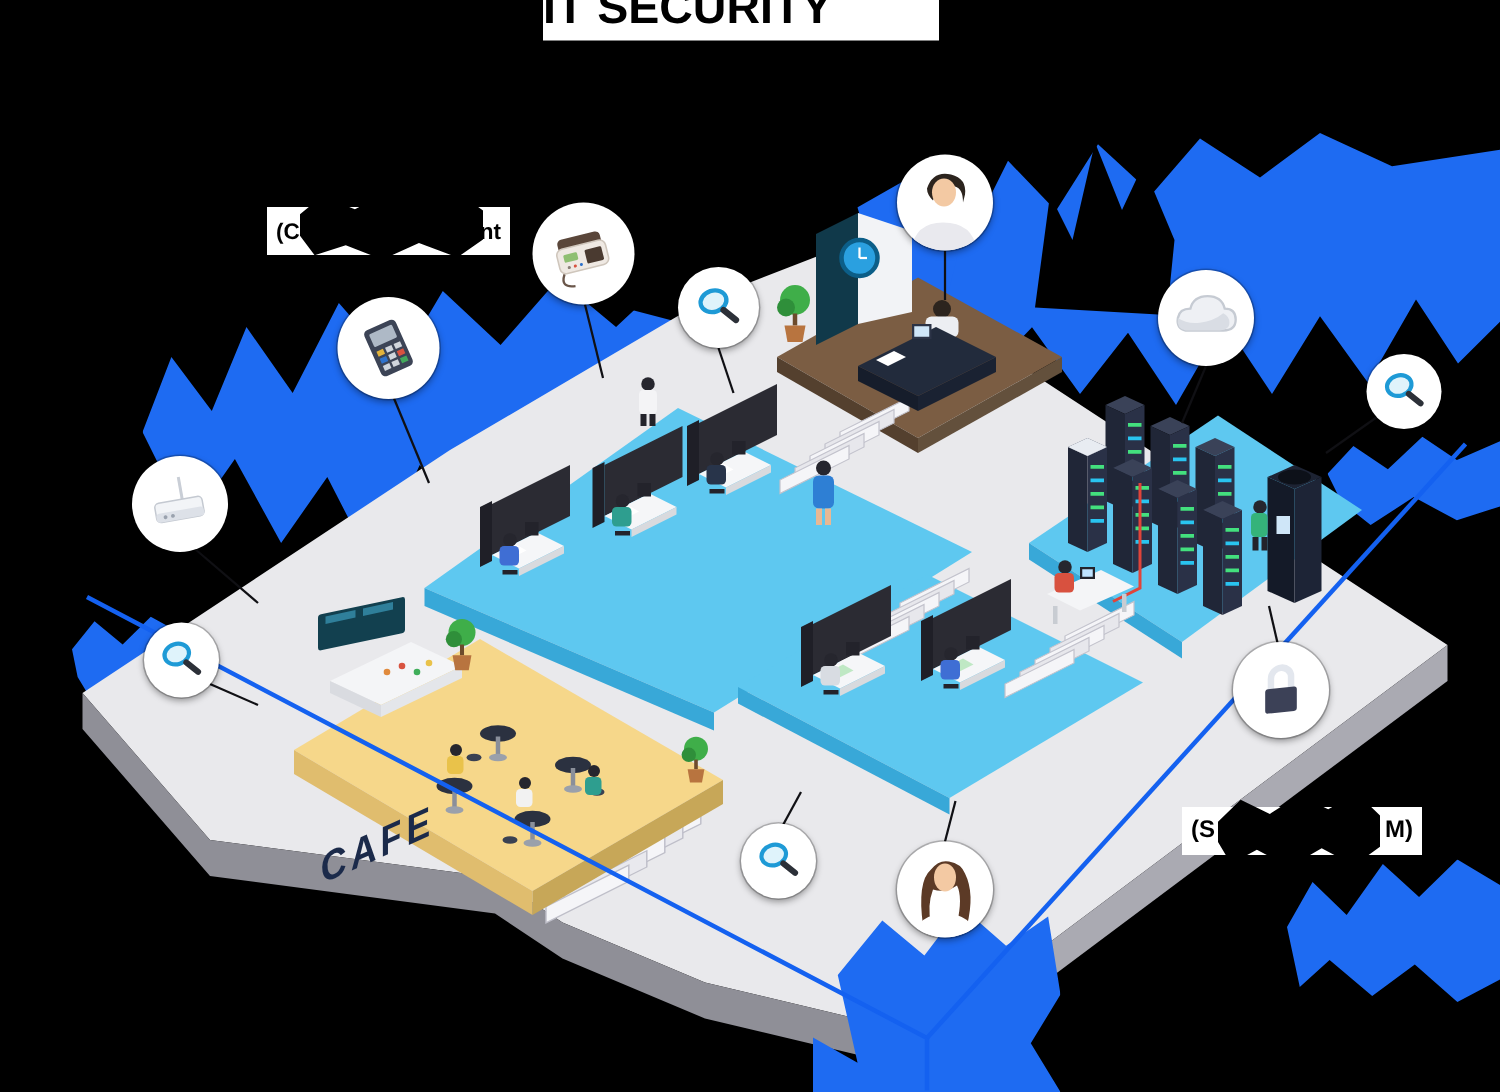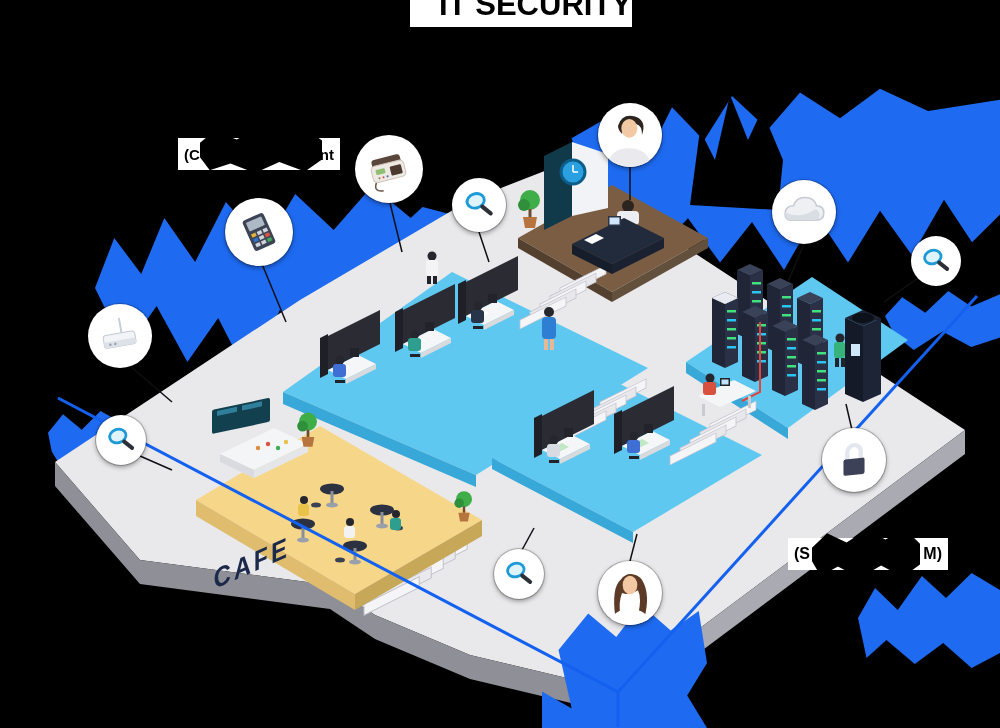--- a/index.html
+++ b/index.html
@@ -6,22 +6,22 @@
   #stage{position:relative;width:1000px;height:728px;overflow:hidden;background:#000;
          font-family:"Liberation Sans",sans-serif;}
   .jag{position:absolute;background:#1e6bf2;}
   svg.layer{position:absolute;left:0;top:0;}
   .circle{position:absolute;background:#fff;border-radius:50%;
           box-shadow:0 0 0 1px rgba(0,0,0,.22), 0 2px 5px rgba(0,0,0,.4);
           display:flex;align-items:center;justify-content:center;z-index:8;}
   .label-box{position:absolute;background:#fff;display:flex;align-items:center;
              justify-content:space-between;padding:0 6px;font-weight:bold;font-size:16px;
              color:#000;z-index:9;box-sizing:border-box;}
-  #title-band{position:absolute;left:362px;top:0;width:222px;height:27px;background:#fff;
-              overflow:hidden;z-index:9;text-align:right;margin-left:48px;}
+  #title-band{position:absolute;left:362px;top:0;width:264px;height:27px;background:#fff;
+              overflow:hidden;z-index:9;text-align:left;}
   #title-text{margin-top:-13px;font-size:31px;font-weight:800;color:#000;white-space:nowrap;}
   #cafe-text{position:absolute;left:210px;top:548px;z-index:9;font-size:26px;font-weight:800;
              font-style:italic;letter-spacing:3px;color:#1b2a4a;
              transform:rotate(-24deg) skewX(-14deg);}
   .blob{position:absolute;background:#000;z-index:10;}
 </style>
 </head>
 <body>
 
 <div id="stage">

